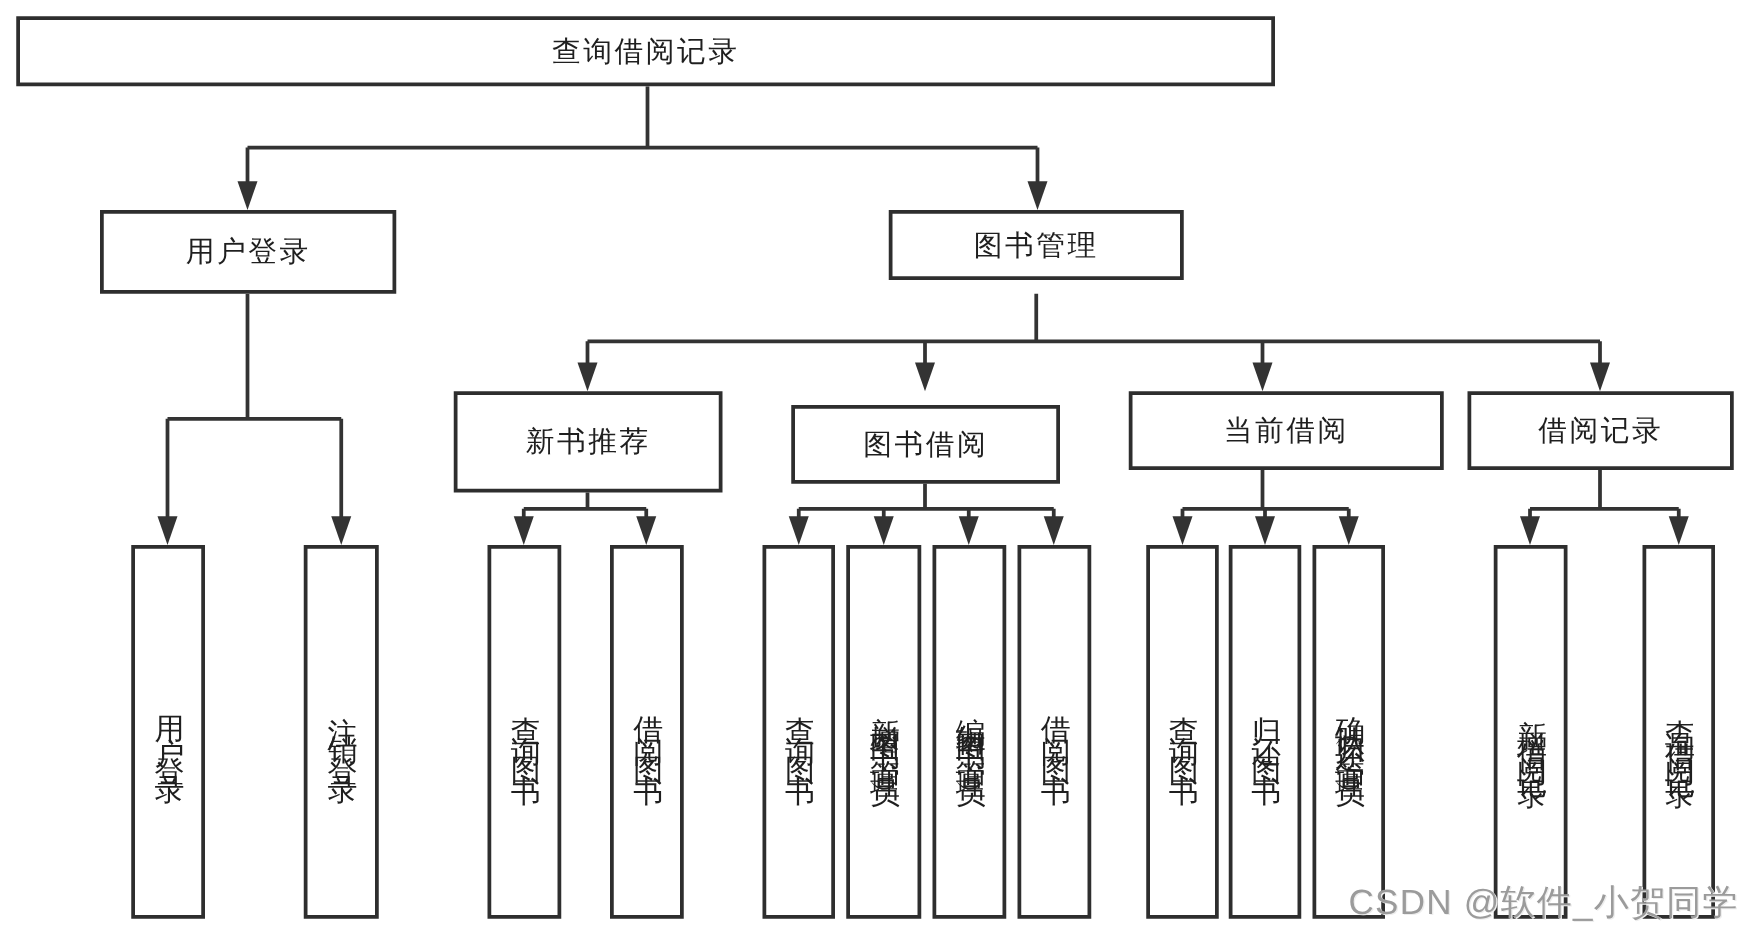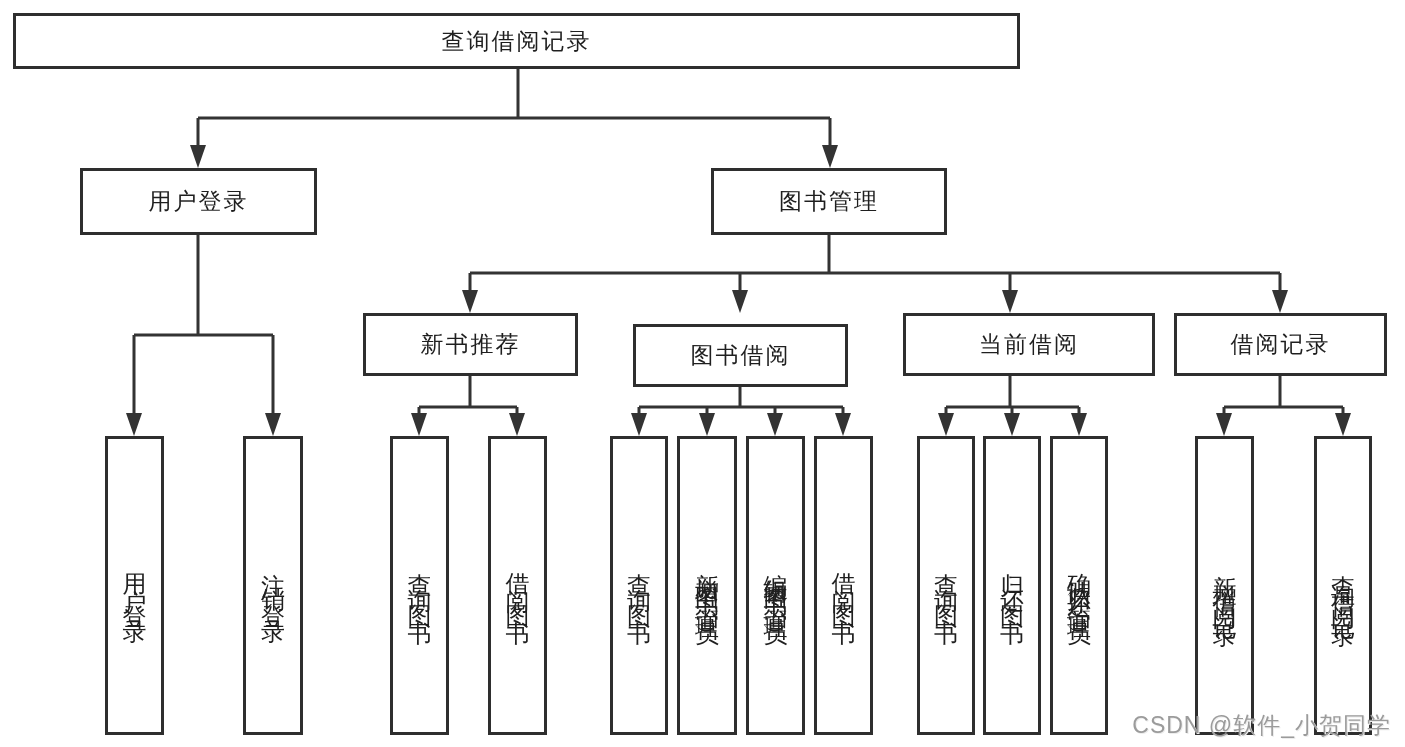--- a/index.html
+++ b/index.html
@@ -15,21 +15,21 @@
     display:flex;align-items:center;justify-content:center;
   }
   .hbox span{font-size:23px;letter-spacing:2px;white-space:nowrap;}
   .vbox span{
     writing-mode:vertical-rl;text-orientation:mixed;
     font-size:24px;letter-spacing:16px;line-height:1;white-space:nowrap;
   }
   .vbox.sp-mid span{letter-spacing:10px;}
   .vbox.sp-long span{letter-spacing:7px;}
   .watermark{
-    position:absolute;right:14px;bottom:6px;font-size:23px;letter-spacing:1px;
+    position:absolute;right:14px;bottom:6px;font-size:28px;letter-spacing:1px;
     color:#9b9b9b;text-shadow:1px 1px 0 #ededed;white-space:nowrap;
   }
 </style>
 </head>
 <body>
 
 <div class="canvas">
 
   <svg class="wires" width="1405" height="747" viewBox="0 0 1405 747">
 
@@ -81,25 +81,25 @@
     </g>
   </svg>
 
   <div class="box hbox" style="left:13px;top:13px;width:1007px;height:56px;">
     <span>查询借阅记录</span>
   </div>
 
   <div class="box hbox" style="left:80px;top:168px;width:237px;height:67px;">
     <span>用户登录</span>
   </div>
-  <div class="box hbox" style="left:711px;top:168px;width:236px;height:67px;">
+  <div class="box hbox" style="left:711px;top:168px;width:236px;height:56px;">
     <span>图书管理</span>
   </div>
 
-  <div class="box hbox" style="left:363px;top:313px;width:215px;height:63px;">
+  <div class="box hbox" style="left:363px;top:313px;width:215px;height:81px;">
     <span>新书推荐</span>
   </div>
   <div class="box hbox" style="left:633px;top:324px;width:215px;height:63px;">
     <span>图书借阅</span>
   </div>
   <div class="box hbox" style="left:903px;top:313px;width:252px;height:63px;">
     <span>当前借阅</span>
   </div>
   <div class="box hbox" style="left:1174px;top:313px;width:213px;height:63px;">
     <span>借阅记录</span>

